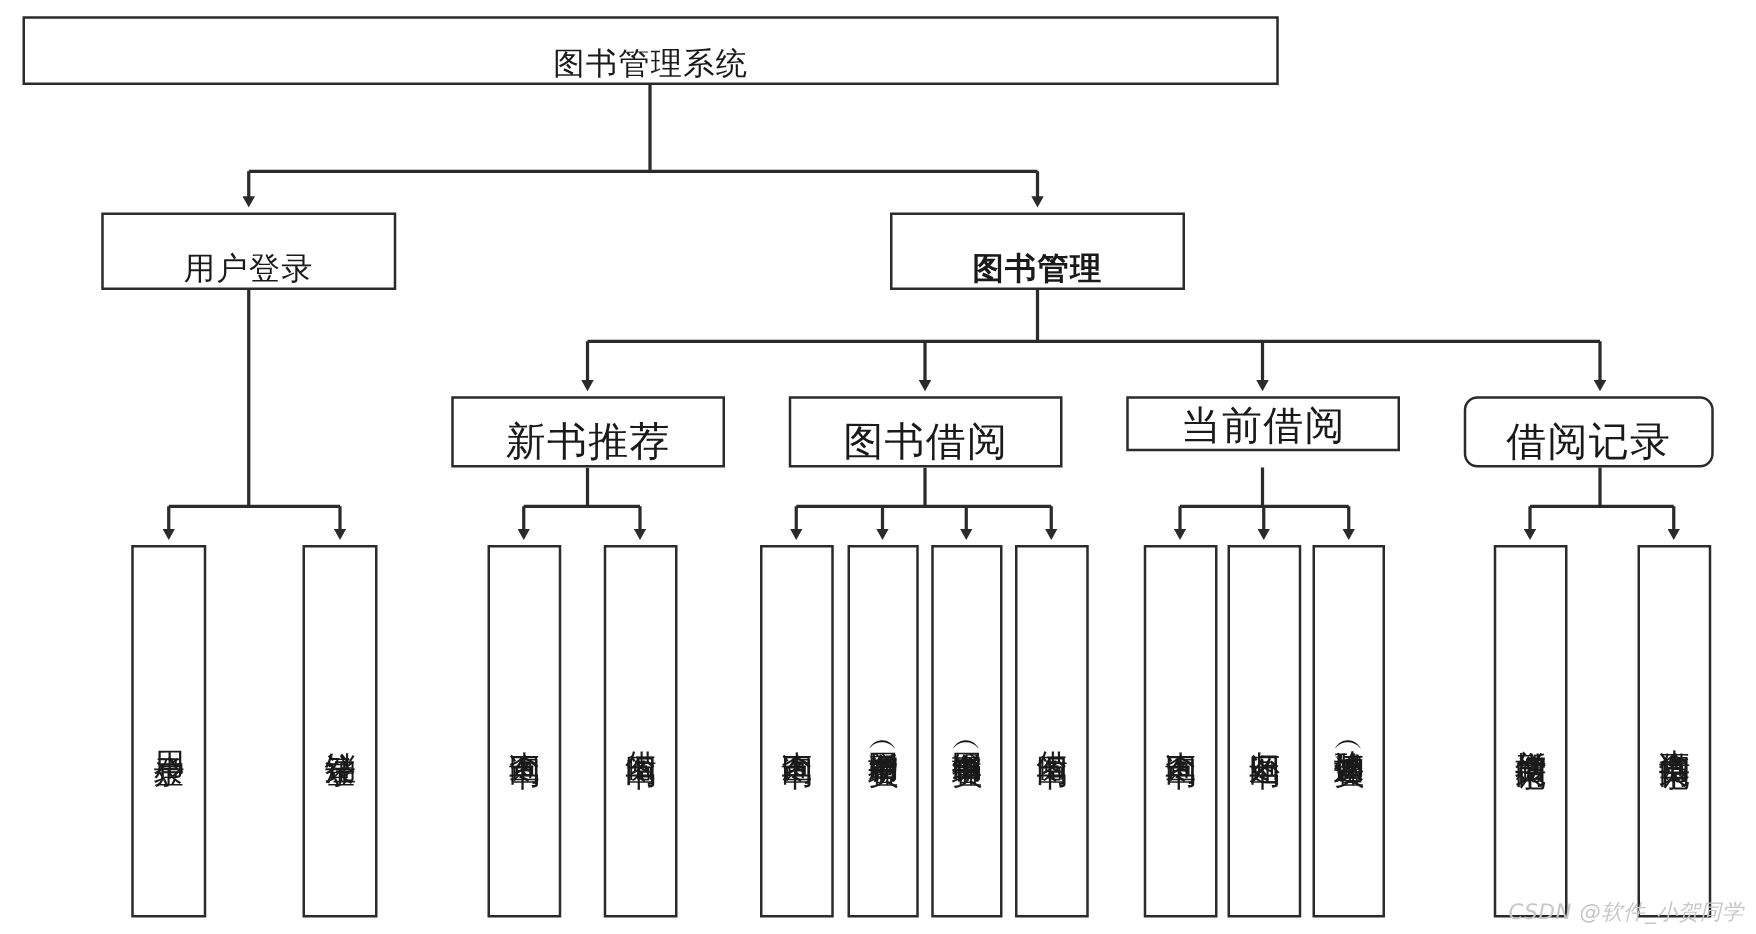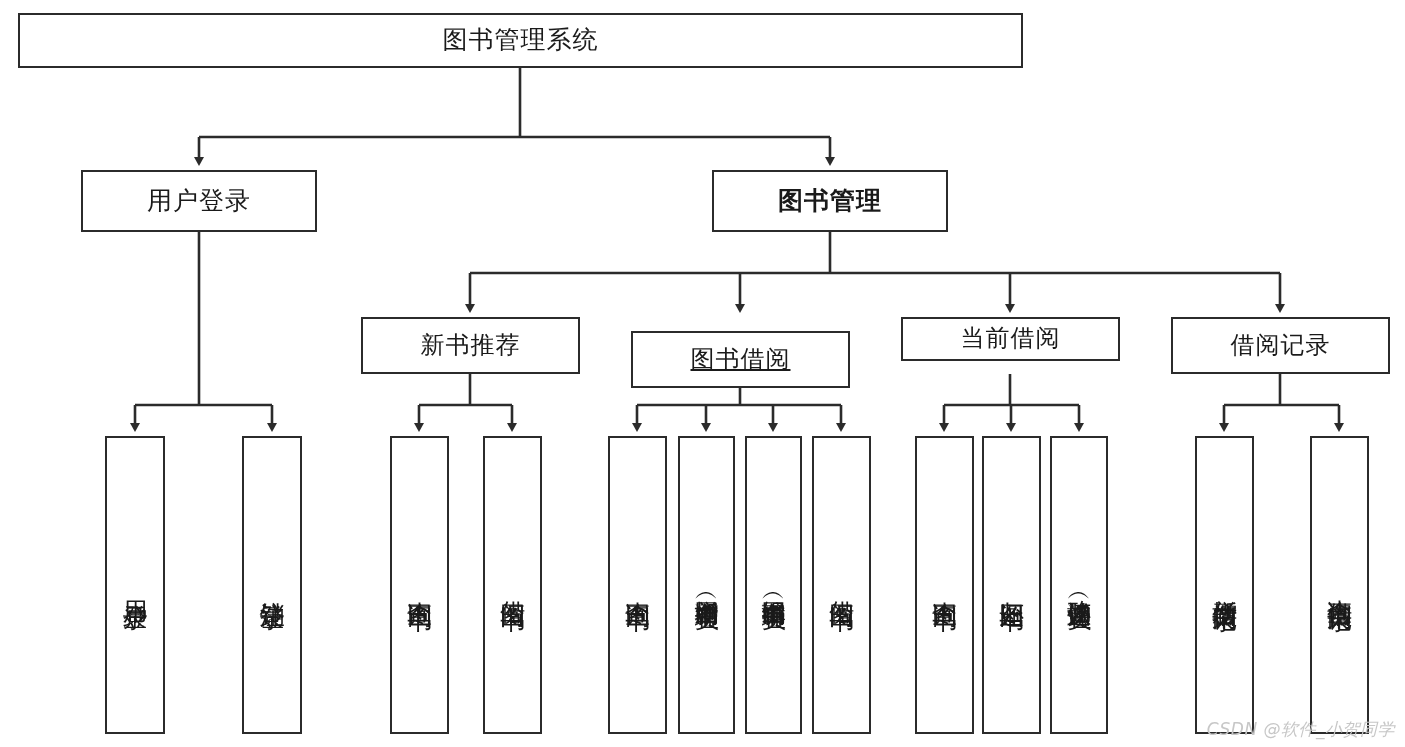--- a/index.html
+++ b/index.html
@@ -13,34 +13,34 @@
   }
   #canvas{position:absolute;left:0;top:0;width:1405px;height:747px;}
   svg.edges{position:absolute;left:0;top:0;width:1405px;height:747px;pointer-events:none;}
 
   .node{
     position:absolute;
     box-sizing:border-box;
     background:#ffffff;
     border:2.5px solid #2b2b2b;
     display:flex;
-    align-items:center;
+    align-items:flex-end;
     justify-content:center;
     color:#1a1a1a;
   }
   .node-label{
     font-size:25px;
     line-height:1.15;
     letter-spacing:1px;
     white-space:nowrap;
     color:#1a1a1a;
   }
   .node.root .node-label{font-size:25px;}
   .node.level2 .node-label{font-size:25px;}
-  .node.level3 .node-label{font-size:24px;}
+  .node.level3 .node-label{font-size:32px;}
 
   .node.leaf{
     align-items:center;
     justify-content:center;
   }
   .node.leaf .node-label{
     writing-mode:vertical-rl;
     text-orientation:upright;
     font-size:25px;
     line-height:1.18;
@@ -127,27 +127,27 @@
   <div class="node level2" style="left: 81px; top: 170px; width: 236px; height: 62px; border-color: rgb(43, 43, 43); background: rgb(255, 255, 255); color: rgb(26, 26, 26);">
     <span class="node-label">用户登录</span>
   </div>
   <div class="node level2" style="left: 712px; top: 170px; width: 236px; height: 62px; border-color: rgb(43, 43, 43); background: rgb(255, 255, 255); color: rgb(26, 26, 26); font-weight: bold;">
     <span class="node-label">图书管理</span>
   </div>
 
   <div class="node level3" style="left: 361px; top: 317px; width: 219px; height: 57px; border-color: rgb(43, 43, 43); background: rgb(255, 255, 255); color: rgb(26, 26, 26);">
     <span class="node-label">新书推荐</span>
   </div>
-  <div class="node level3" style="left: 631px; top: 331px; width: 219px; height: 57px; border-color: rgb(43, 43, 43); background: rgb(255, 255, 255); color: rgb(26, 26, 26); text-decoration: underline;">
+  <div class="node level3" style="left: 631px; top: 317px; width: 219px; height: 57px; border-color: rgb(43, 43, 43); background: rgb(255, 255, 255); color: rgb(26, 26, 26);">
     <span class="node-label">图书借阅</span>
   </div>
   <div class="node level3" style="left: 901px; top: 317px; width: 219px; height: 44px; border-color: rgb(43, 43, 43); background: rgb(255, 255, 255); color: rgb(26, 26, 26);">
     <span class="node-label">当前借阅</span>
   </div>
-  <div class="node level3" style="left: 1171px; top: 317px; width: 219px; height: 57px; border-color: rgb(43, 43, 43); background: rgb(255, 255, 255); color: rgb(26, 26, 26);">
+  <div class="node level3" style="left: 1171px; top: 317px; width: 200px; height: 57px; border-color: rgb(43, 43, 43); background: rgb(255, 255, 255); color: rgb(26, 26, 26); border-radius: 11px;">
     <span class="node-label">借阅记录</span>
   </div>
 
   <div class="node leaf" style="left: 105px; top: 436px; width: 60px; height: 298px; border-color: rgb(43, 43, 43); background: rgb(255, 255, 255); color: rgb(26, 26, 26);">
     <span class="node-label">用户登录</span>
   </div>
   <div class="node leaf" style="left: 242px; top: 436px; width: 60px; height: 298px; border-color: rgb(43, 43, 43); background: rgb(255, 255, 255); color: rgb(26, 26, 26);">
     <span class="node-label">注销登录</span>
   </div>
   <div class="node leaf" style="left: 390px; top: 436px; width: 59px; height: 298px; border-color: rgb(43, 43, 43); background: rgb(255, 255, 255); color: rgb(26, 26, 26);">

